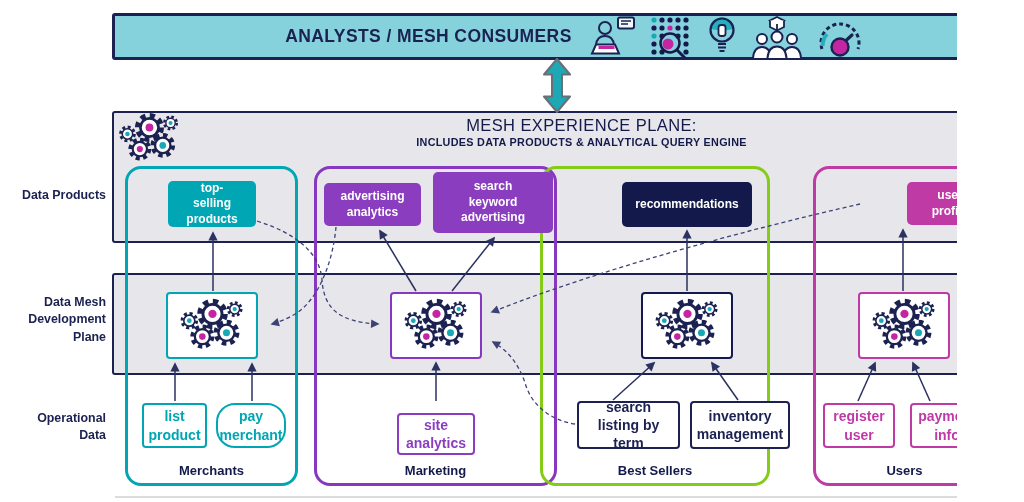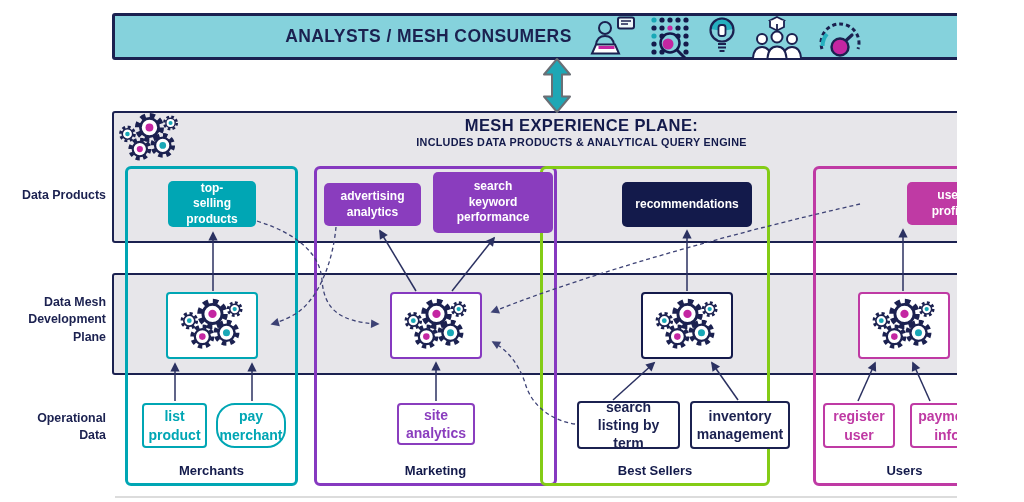--- a/index.html
+++ b/index.html
@@ -17,31 +17,31 @@
   }
   .banner-title{font-size:17.5px;font-weight:bold;letter-spacing:.4px;color:#1b2150;}
   .banner-icons{display:flex;align-items:flex-end;gap:13px;height:42px;}
   
   .updown{left:534px;top:58px;width:46px;height:55px;}
   
   .band{background:#e7e6ea;border:2.5px solid #1b2150;border-radius:3px;box-sizing:border-box;}
   .band1{left:112px;top:111px;width:895px;height:132px;}
   .band2{left:112px;top:273px;width:895px;height:102px;}
   .plane-title{left:112px;top:116px;width:895px;text-align:center;
-    font-size:16.5px;font-weight:bold;letter-spacing:.4px;color:#131a4b;padding-left:44px;box-sizing:border-box;}
+    font-size:16.5px;font-weight:normal;letter-spacing:.4px;color:#131a4b;padding-left:44px;box-sizing:border-box;}
   .plane-subtitle{left:112px;top:136px;width:895px;text-align:center;
     font-size:10.8px;font-weight:bold;letter-spacing:.3px;color:#131a4b;padding-left:44px;box-sizing:border-box;}
   .corner-gears{left:116px;top:112px;}
   
   .rowlbl{font-size:12.4px;font-weight:bold;text-align:right;line-height:1.4;color:#1b2150;}
   .lbl-products{left:18px;top:187px;width:88px;}
   .lbl-devplane{left:2px;top:294px;width:104px;}
   .lbl-operational{left:18px;top:410px;width:88px;}
   
-  .col{border-radius:6px;box-sizing:border-box;background:transparent;}
+  .col{border-radius:16px;box-sizing:border-box;background:transparent;}
   .col-merchants {left:125px;top:166px;width:173px;height:320px;border:3px solid #00a6b4;}
   .col-marketing {left:314px;top:166px;width:243px;height:320px;border:3px solid #8639c0;}
   .col-bestsellers{left:540px;top:166px;width:230px;height:320px;border:3px solid #84cc16;padding-left:20px;}
   .col-users     {left:813px;top:166px;width:183px;height:320px;border:3px solid #bf3aa4;}
   .col-label{position:absolute;left:0;right:0;bottom:5px;text-align:center;
     font-size:13px;font-weight:bold;color:#131a4b;}
   
   .pbox{display:flex;align-items:center;justify-content:center;text-align:center;
     color:#fff;font-weight:bold;font-size:12px;line-height:1.3;border-radius:5px;box-sizing:border-box;}
   .p-topselling{left:168px;top:181px;width:88px;height:46px;background:#00a6b4;padding:0 20px;}
@@ -57,21 +57,21 @@
   .g-users     {left:858px;top:292px;width:92px;height:67px;border:2.5px solid #bf3aa4;}
   
   .obox{background:#fff;border-radius:4px;display:flex;align-items:center;justify-content:center;
     text-align:center;font-weight:bold;font-size:14px;line-height:1.3;box-sizing:border-box;}
   .o-teal{border:2.5px solid #00a6b4;color:#00a6b4;}
   .o-purple{border:2.5px solid #8a3dbe;color:#8a3dbe;}
   .o-navy{border:2.5px solid #1b2150;color:#1b2150;}
   .o-magenta{border:2.5px solid #bf3aa4;color:#bf3aa4;}
   .o-list{left:142px;top:403px;width:65px;height:45px;padding:0 6px;}
   .o-pay{left:216px;top:403px;width:70px;height:45px;padding:0 4px;border-radius:19px;}
-  .o-site{left:397px;top:403px;width:78px;height:42px;padding:13px 6px;}
+  .o-site{left:397px;top:413px;width:78px;height:42px;padding:13px 6px;}
   .o-search{left:577px;top:401px;width:103px;height:48px;padding:10px 5px;}
   .o-inventory{left:690px;top:401px;width:100px;height:48px;padding:0 5px;}
   .o-register{left:823px;top:403px;width:72px;height:45px;padding:8px 9px;}
   .o-payment{left:910px;top:403px;width:74px;height:45px;padding:0 9px;}
   
   .overlay{left:0;top:0;width:1024px;height:502px;pointer-events:none;z-index:50;}
   .baseline{left:115px;top:496px;width:905px;height:1.5px;background:#dcdcdc;}
   .z1{z-index:1}.z2{z-index:2}.z3{z-index:3}
 </style>
 </head>
@@ -190,21 +190,21 @@
   </div>
   <div class="abs col col-bestsellers z2">
     <div class="col-label">Best Sellers</div>
   </div>
   <div class="abs col col-users z2">
     <div class="col-label">Users</div>
   </div>
 
   <div class="abs pbox p-topselling z3">top-selling products</div>
   <div class="abs pbox p-adv z3">advertising analytics</div>
-  <div class="abs pbox p-skp z3">search keyword performance</div>
+  <div class="abs pbox p-skp z3">search keyword advertising</div>
   <div class="abs pbox p-reco z3">recommendations</div>
   <div class="abs pbox p-user z3">user profile</div>
 
   <div class="abs gbox g-merchants z3">
     <svg width="74" height="56" viewBox="0 0 72 58">
       <use href="#gear" x="20" y="0" width="33" height="33" style="color:#c426a2"></use>
       <use href="#gear" x="51" y="3" width="17" height="17" style="color:#19a8b6"></use>
       <use href="#gear" x="3" y="14" width="19" height="19" style="color:#19a8b6"></use>
       <use href="#gear" x="13" y="27" width="26" height="26" style="color:#c426a2"></use>
       <use href="#gear" x="37" y="22" width="28" height="28" style="color:#19a8b6"></use>

